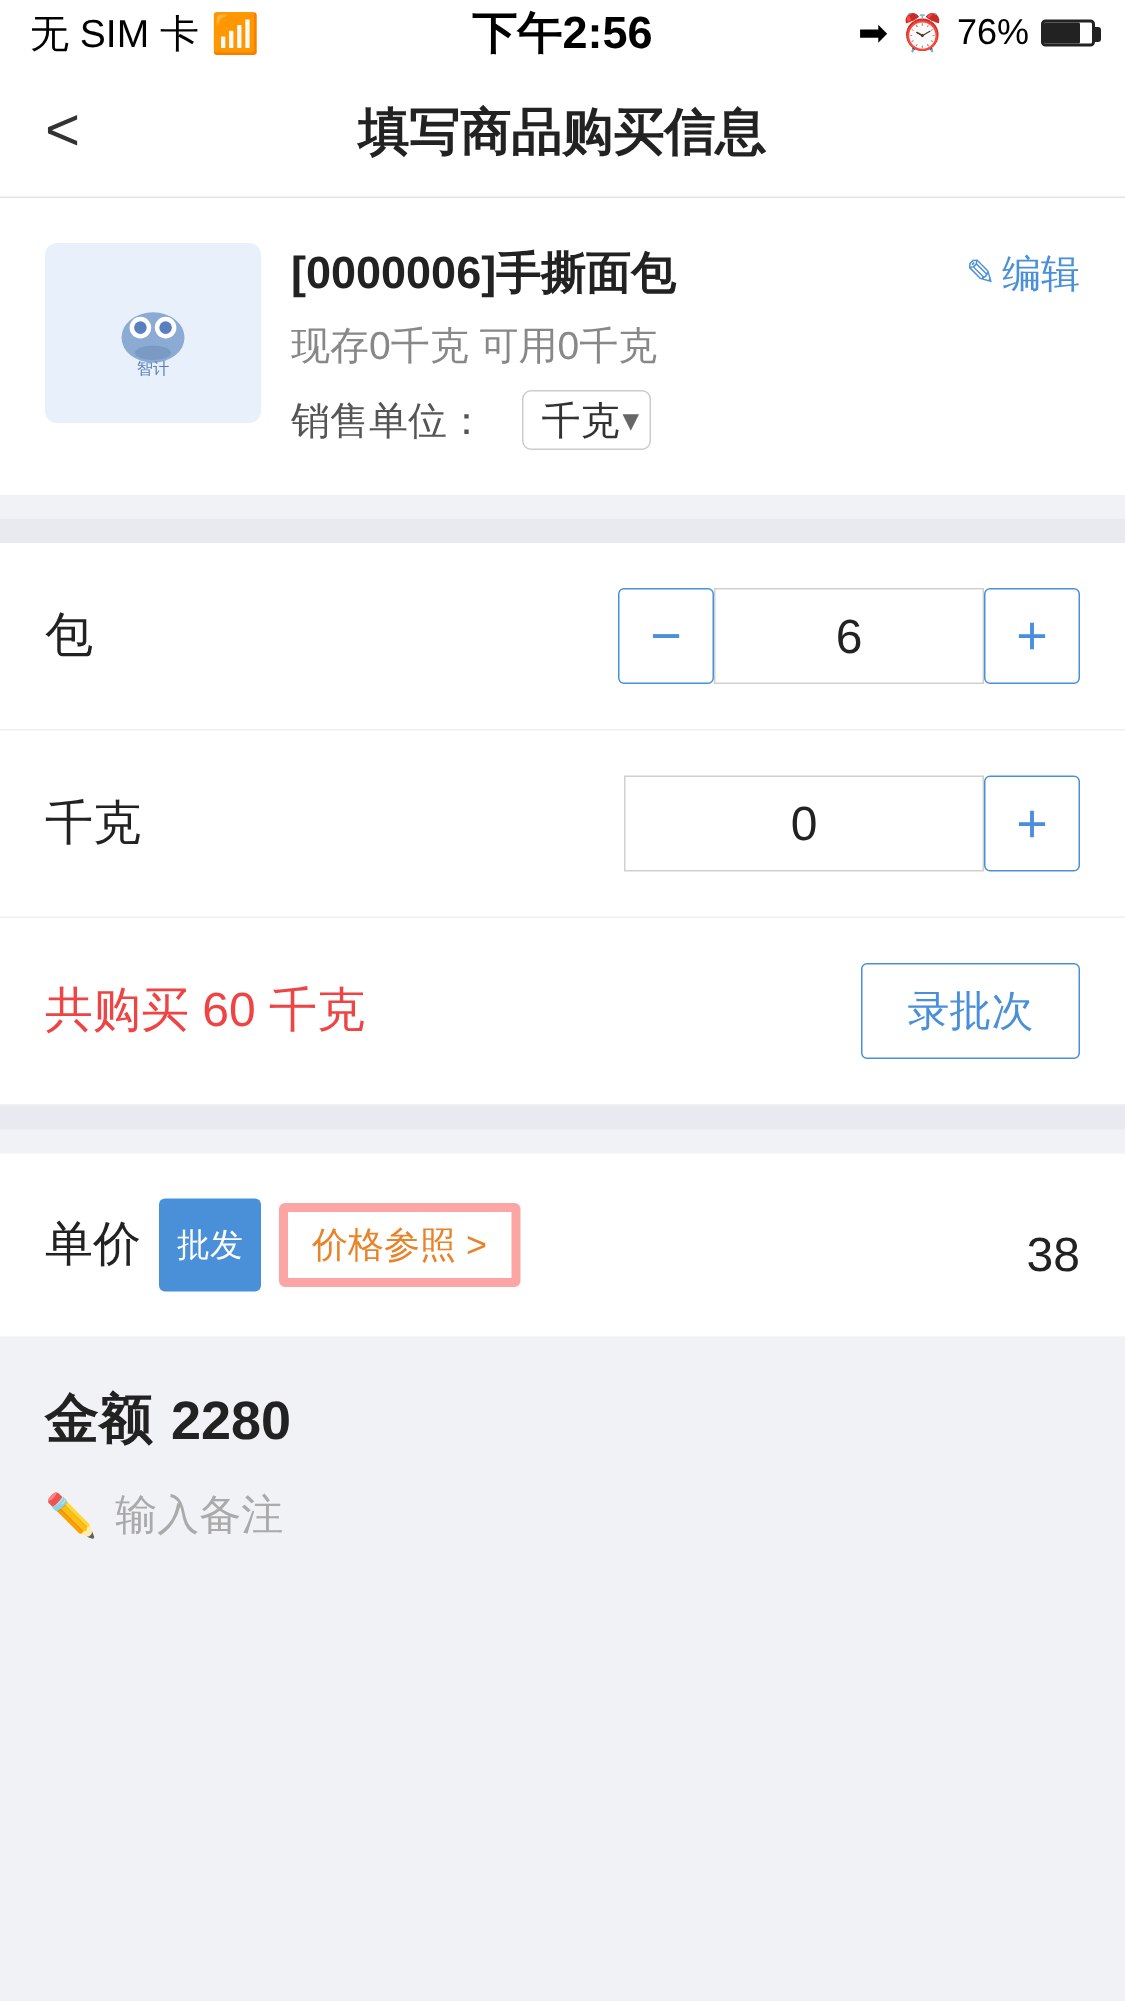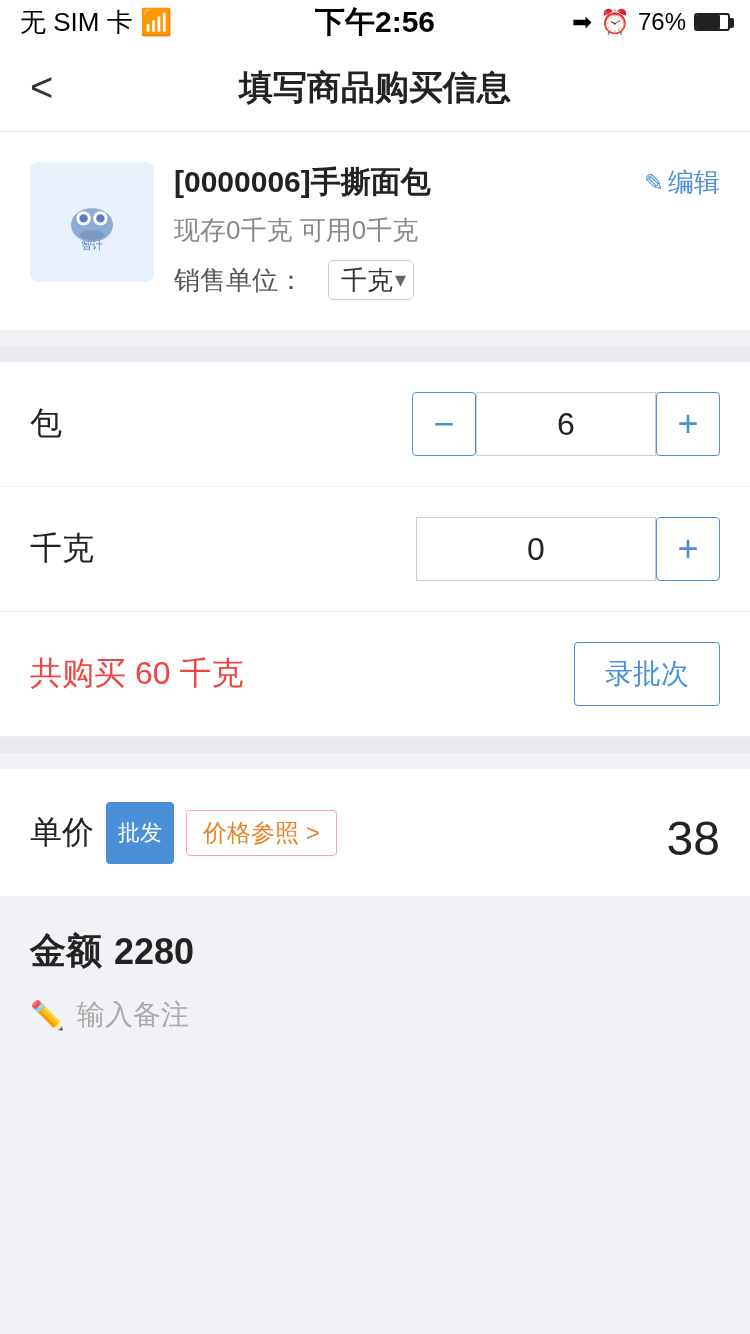--- a/index.html
+++ b/index.html
@@ -72,21 +72,21 @@
     
     .product-card {
       background: #fff;
       padding: 30px;
       display: flex;
       align-items: flex-start;
       gap: 20px;
       margin-bottom: 16px;
     }
     .product-thumb {
-      width: 124px;
+      width: 144px;
       height: 120px;
       background: #e8f0fb;
       border-radius: 8px;
       display: flex;
       align-items: center;
       justify-content: center;
       flex-shrink: 0;
     }
     .product-thumb svg {
       width: 60px;
@@ -259,34 +259,34 @@
     }
     .tag-pifa {
       background: #4a90d9;
       color: #fff;
       font-size: 22px;
       padding: 16px 12px;
       border-radius: 4px;
       margin-right: 12px;
     }
     .price-ref-btn {
-      border: 1px solid #fca5a5;
+      border: 6px solid #fca5a5;
       color: #e8832a;
       font-size: 24px;
       padding: 6px 16px;
       border-radius: 4px;
       background: #fff;
       display: flex;
       align-items: center;
       gap: 4px;
       cursor: pointer;
     }
     .price-value {
       margin-left: auto;
-      font-size: 48px;
+      font-size: 32px;
       color: #222;
       font-weight: 500;
       margin-top: 12px;
     }
 
     
     .amount-section {
       background: #f0f2f5;
       padding: 30px 30px 0;
     }

